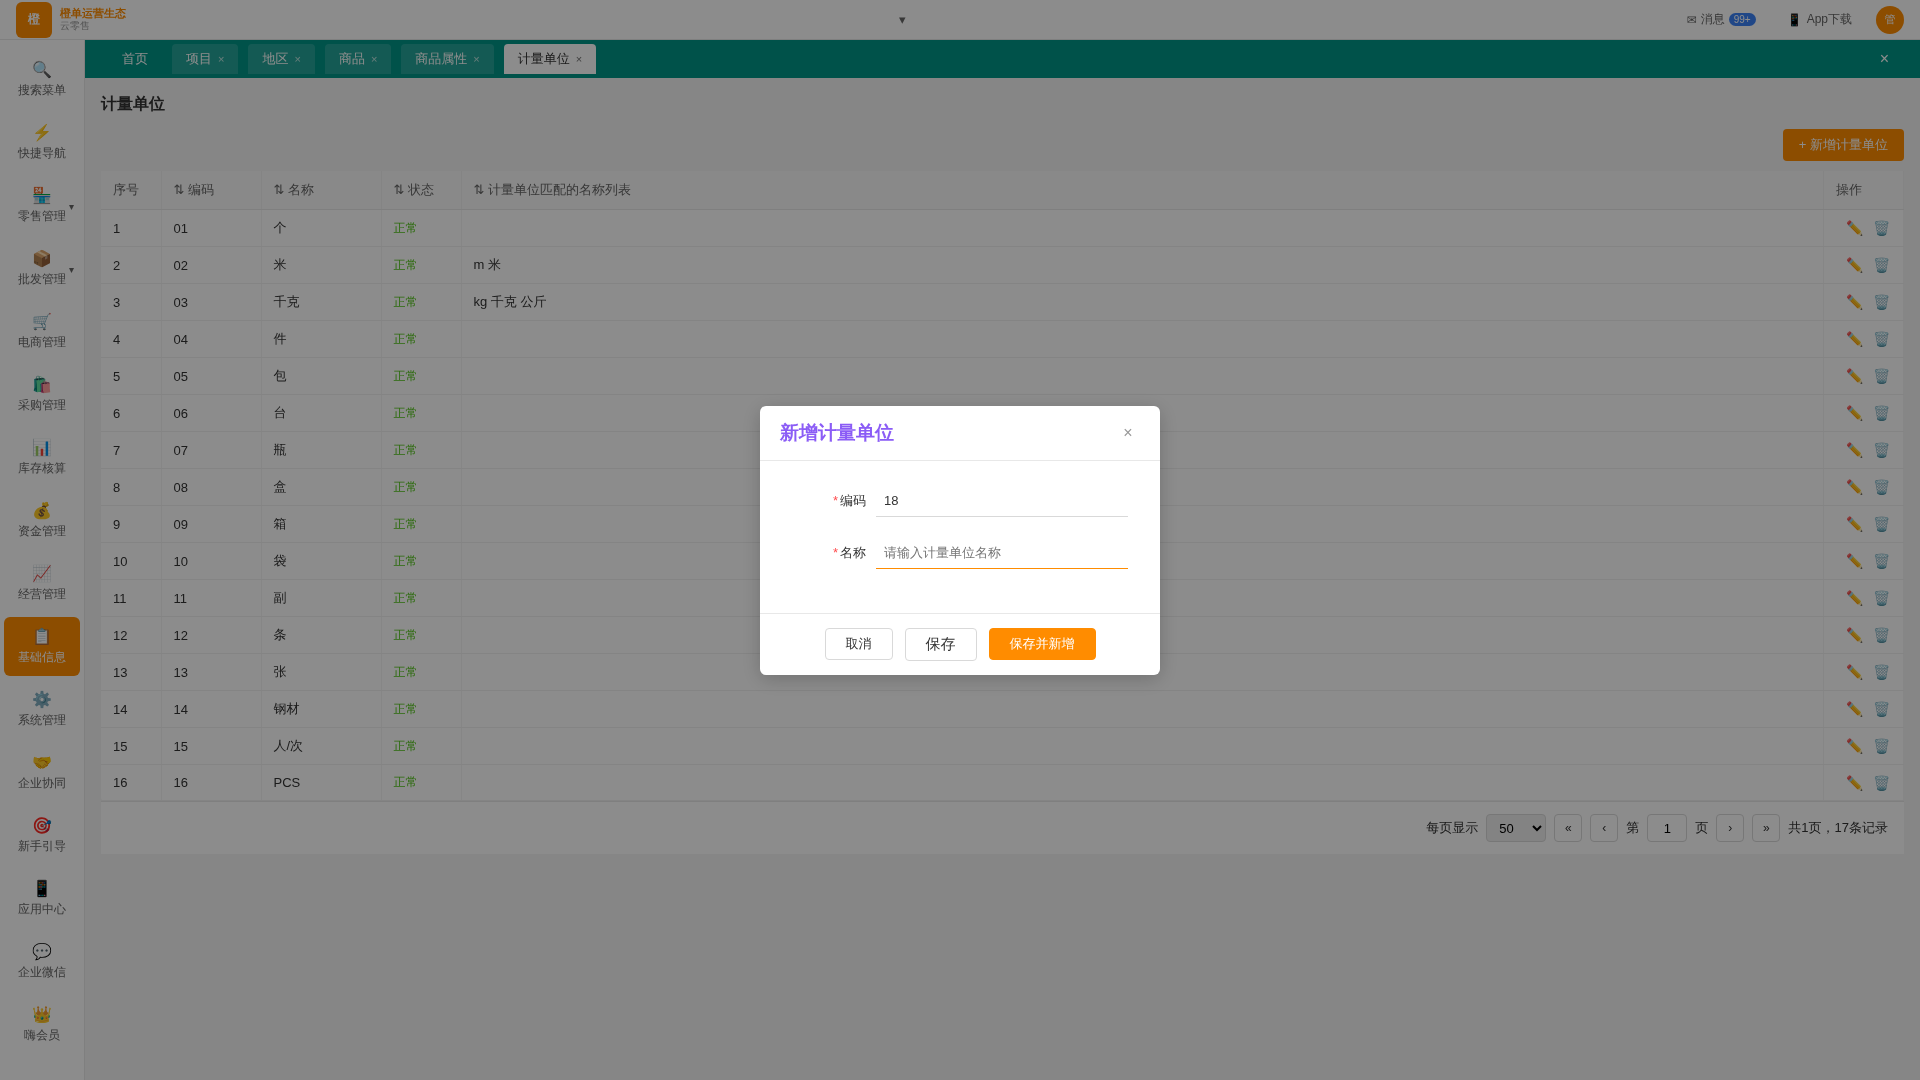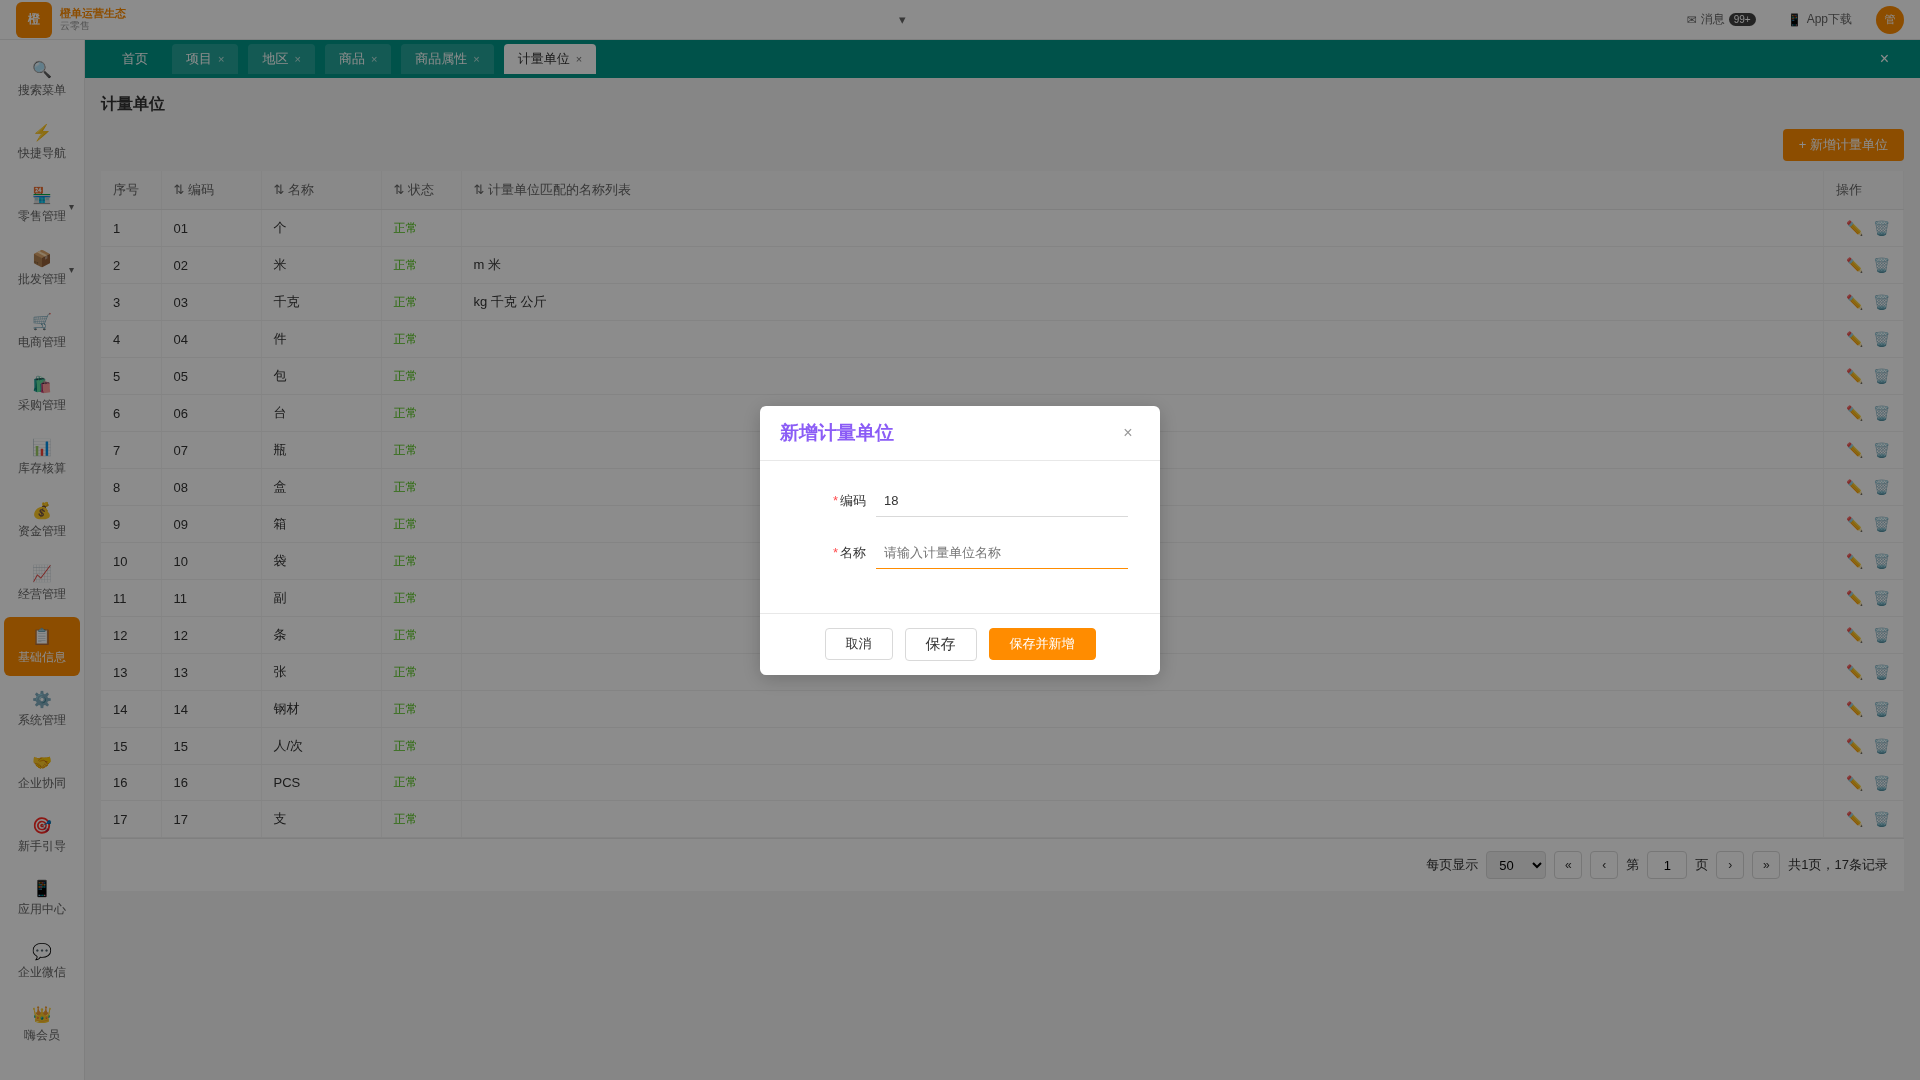--- a/index.html
+++ b/index.html
@@ -41,21 +41,21 @@
       display: flex;
       align-items: center;
       gap: 4px;
       font-size: 12px;
       color: #666;
       cursor: pointer;
       padding: 4px 8px;
       border-radius: 4px;
     }
     .badge {
-      background: #404040;
+      background: #3b82f6;
       color: white;
       font-size: 10px;
       border-radius: 8px;
       padding: 1px 5px;
       min-width: 16px;
       text-align: center;
     }
     .avatar {
       width: 28px;
       height: 28px;
@@ -725,33 +725,20 @@
     <td>PCS</td>
     <td><span class="status-normal">正常</span></td>
     <td></td>
     <td>
       <div class="action-icons">
         <span class="action-icon" title="编辑">✏️</span>
         <span class="action-icon" title="删除">🗑️</span>
       </div>
     </td>
   </tr>
-            <tr>
-    <td>17</td>
-    <td>17</td>
-    <td>支</td>
-    <td><span class="status-normal">正常</span></td>
-    <td></td>
-    <td>
-      <div class="action-icons">
-        <span class="action-icon" title="编辑">✏️</span>
-        <span class="action-icon" title="删除">🗑️</span>
-      </div>
-    </td>
-  </tr>
           </tbody>
       </table>
 
       <div class="pagination">
         <span>每页显示</span>
         <select class="per-page-select">
           <option>50</option>
           <option>10</option>
           <option>20</option>
           <option>100</option>

